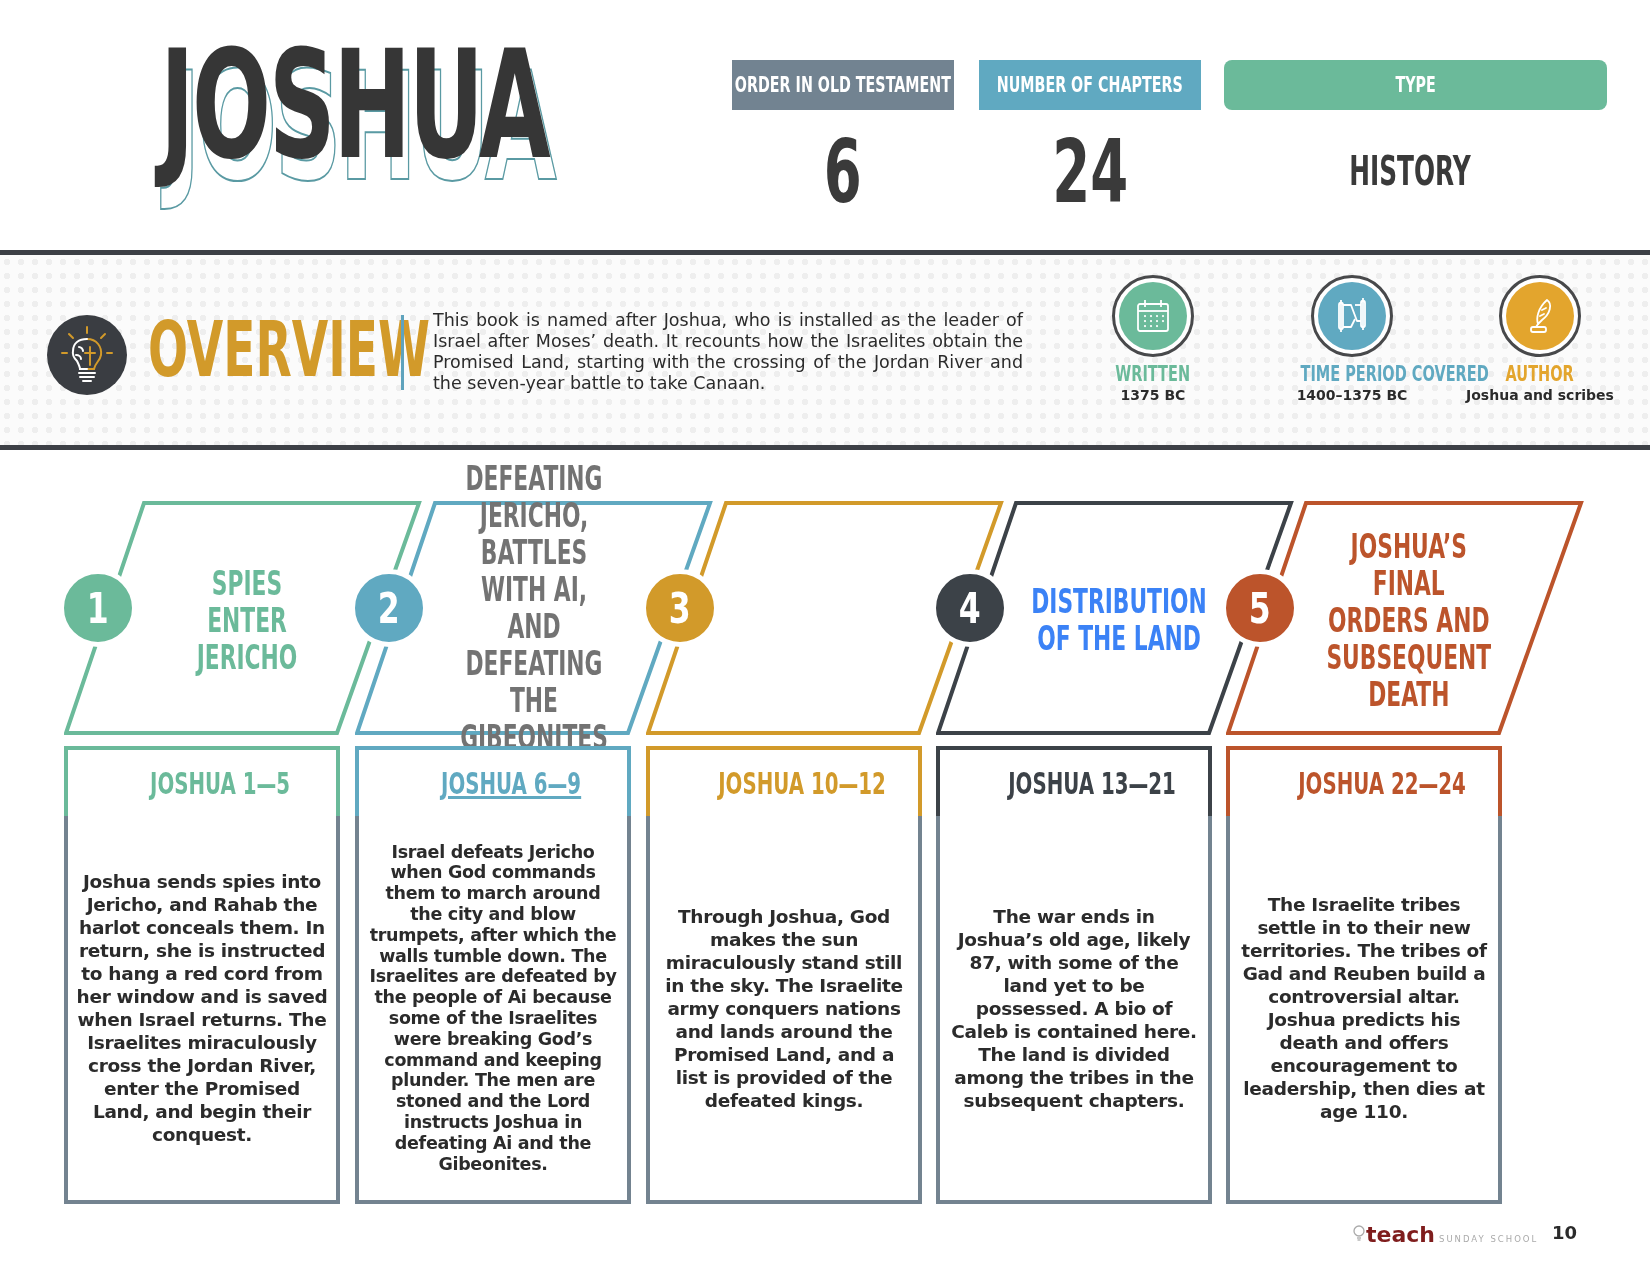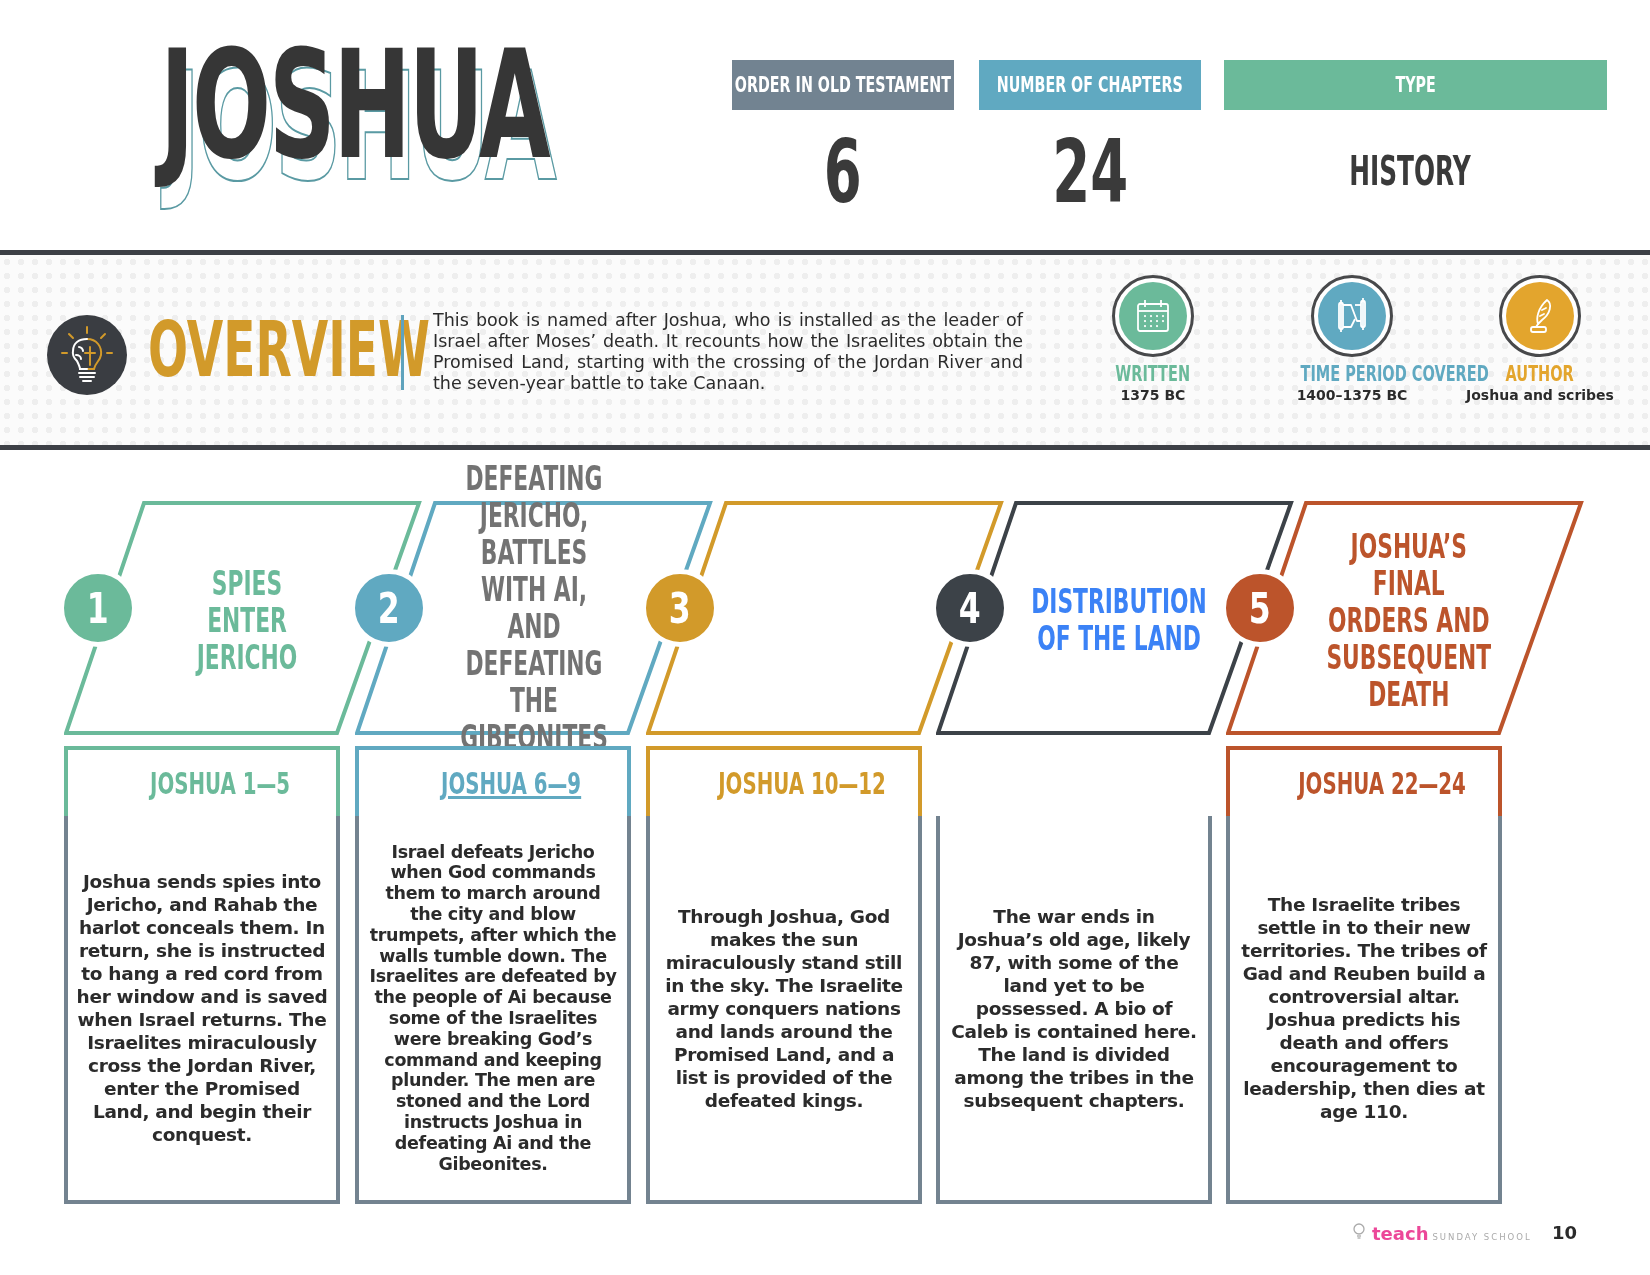--- a/index.html
+++ b/index.html
@@ -48,21 +48,21 @@
   .sec-title { position: absolute; left: 70px; top: 0; width: 230px; height: 240px; display: flex; align-items: center; justify-content: center; text-align: center; }
   .sec-title span { font-family: "DejaVu Sans", sans-serif; font-weight: bold; font-size: 33px; line-height: 37px; display: inline-block; transform: scaleX(0.66); width: 350px; }
   .ref { position: absolute; left: 0; top: 246px; width: 276px; height: 74px; border: 4px solid; background: #fff; display: flex; align-items: center; justify-content: center; padding-left: 36px; }
   .ref span { font-family: "DejaVu Sans", sans-serif; font-weight: bold; font-size: 30px; white-space: nowrap; display: inline-block; transform: scaleX(0.66); }
   .desc { position: absolute; left: 0; top: 316px; width: 276px; height: 388px; border: 4px solid #738390; border-top: none; background: #fff; display: flex; align-items: center; padding: 0 8px; }
   .desc p { font-family: "DejaVu Sans", sans-serif; font-weight: bold; font-size: 18.5px; line-height: 23px; text-align: center; color: #2b2b2b; letter-spacing: -0.3px; }
   .desc.tight p { font-size: 17.5px; line-height: 20.8px; }
 
   
   .footer { position: absolute; left: 1352px; top: 1222px; display: flex; align-items: baseline; }
-  .f-brand { font-family: "DejaVu Sans", sans-serif; font-weight: bold; font-size: 18px; color: #ec4899; margin-left: 6px; }
+  .f-brand { font-family: "DejaVu Sans", sans-serif; font-weight: bold; font-size: 22px; color: #7f1d1d; }
   .f-sub { font-family: "DejaVu Sans", sans-serif; font-size: 8.5px; letter-spacing: 2px; color: #aaaaaa; margin-left: 4px; }
   .f-page { position: absolute; left: 1552px; top: 1222px; font-family: "DejaVu Sans", sans-serif; font-weight: bold; font-size: 18px; color: #2b2b2b; }
 </style>
 </head>
 <body>
 
 <div class="title-wrap">
   <div class="title-outline">JOSHUA</div>
   <div class="title-main">JOSHUA</div>
 </div>
@@ -73,21 +73,21 @@
     </div>
   <div class="stat-val" style="font-size:88px; line-height:100px; margin-top:12px;"><span>6</span></div>
 </div>
 <div class="stat" style="left:979px; width:222px;">
   <div class="stat-head" style="background:#60a9c1;">
       <span>NUMBER OF CHAPTERS</span>
     </div>
   <div class="stat-val" style="font-size:88px; line-height:100px; margin-top:12px;"><span>24</span></div>
 </div>
 <div class="stat" style="left:1224px; width:383px;">
-  <div class="stat-head" style="background:#6bba9a;">
+  <div class="stat-head" style="background:#6bba9a;border-radius:8px;">
       <span>TYPE</span>
     </div>
   <div class="stat-val" style="font-size:40px; line-height:50px; margin-top:36px; margin-left:-10px;"><span>HISTORY</span></div>
 </div>
 
 <div class="band">
   <div class="ov-icon">
     <svg width="56" height="60" viewBox="0 0 56 60">
       <g stroke="#d29a2a" stroke-width="2" fill="none" stroke-linecap="round">
         <line x1="28" y1="2" x2="28" y2="8"></line>
@@ -229,20 +229,23 @@
 <div class="sec" style="left:936px;">
   <svg class="para" viewBox="0 0 370 240">
       <polygon points="80,3 355,3 273,233 2,233" fill="none" stroke="#3c4248" stroke-width="4"></polygon>
     </svg>
   <div class="num" style="background:#3c4248;">
       <span>4</span>
     </div>
   <div class="sec-title" style="color:#3b82f6; left:68px;">
       <span>DISTRIBUTION OF THE LAND</span>
     </div>
+  <div class="ref" style="border-color:#3c4248; color:#3c4248;">
+      <span>JOSHUA 13—21</span>
+    </div>
   <div class="desc">
       <p>The war ends in Joshua’s old age, likely 87, with some of the land yet to be possessed. A bio of Caleb is contained here. The land is divided among the tribes in the subsequent chapters.</p>
     </div>
 </div>
 
 <div class="sec" style="left:1226px;">
   <svg class="para" viewBox="0 0 370 240">
       <polygon points="80,3 355,3 273,233 2,233" fill="none" stroke="#bc542b" stroke-width="4"></polygon>
     </svg>
   <div class="num" style="background:#bc542b;">

